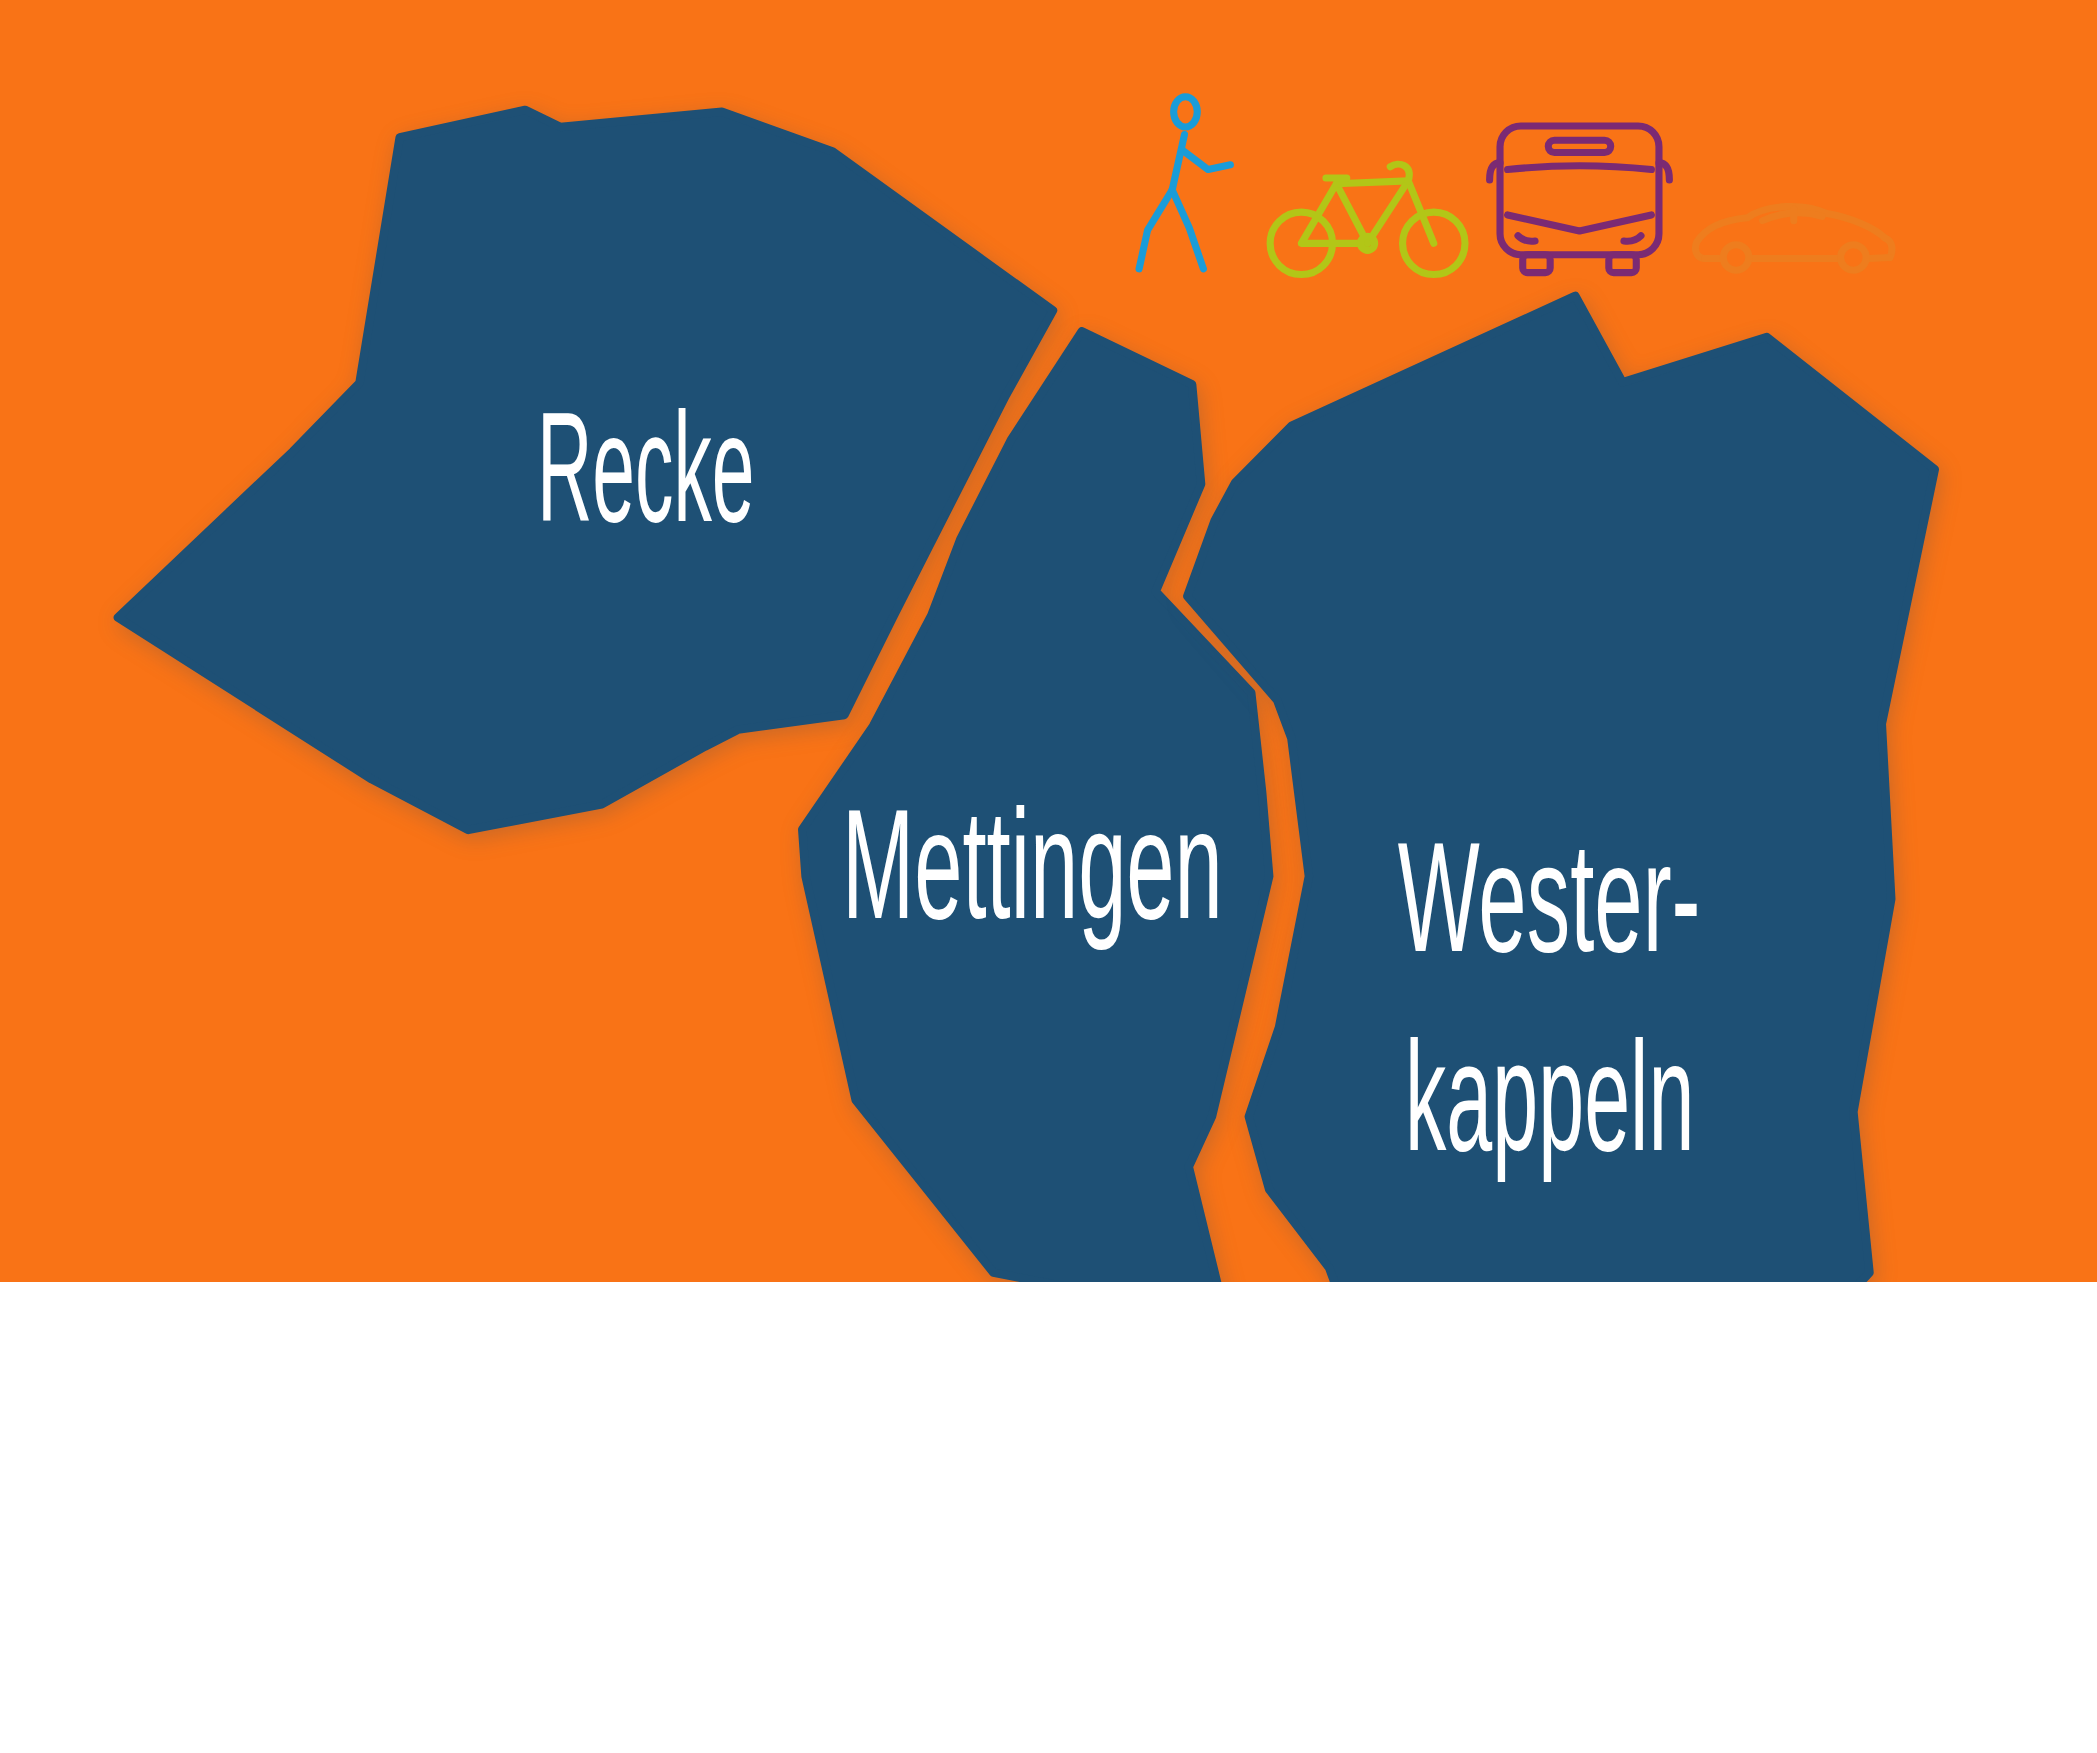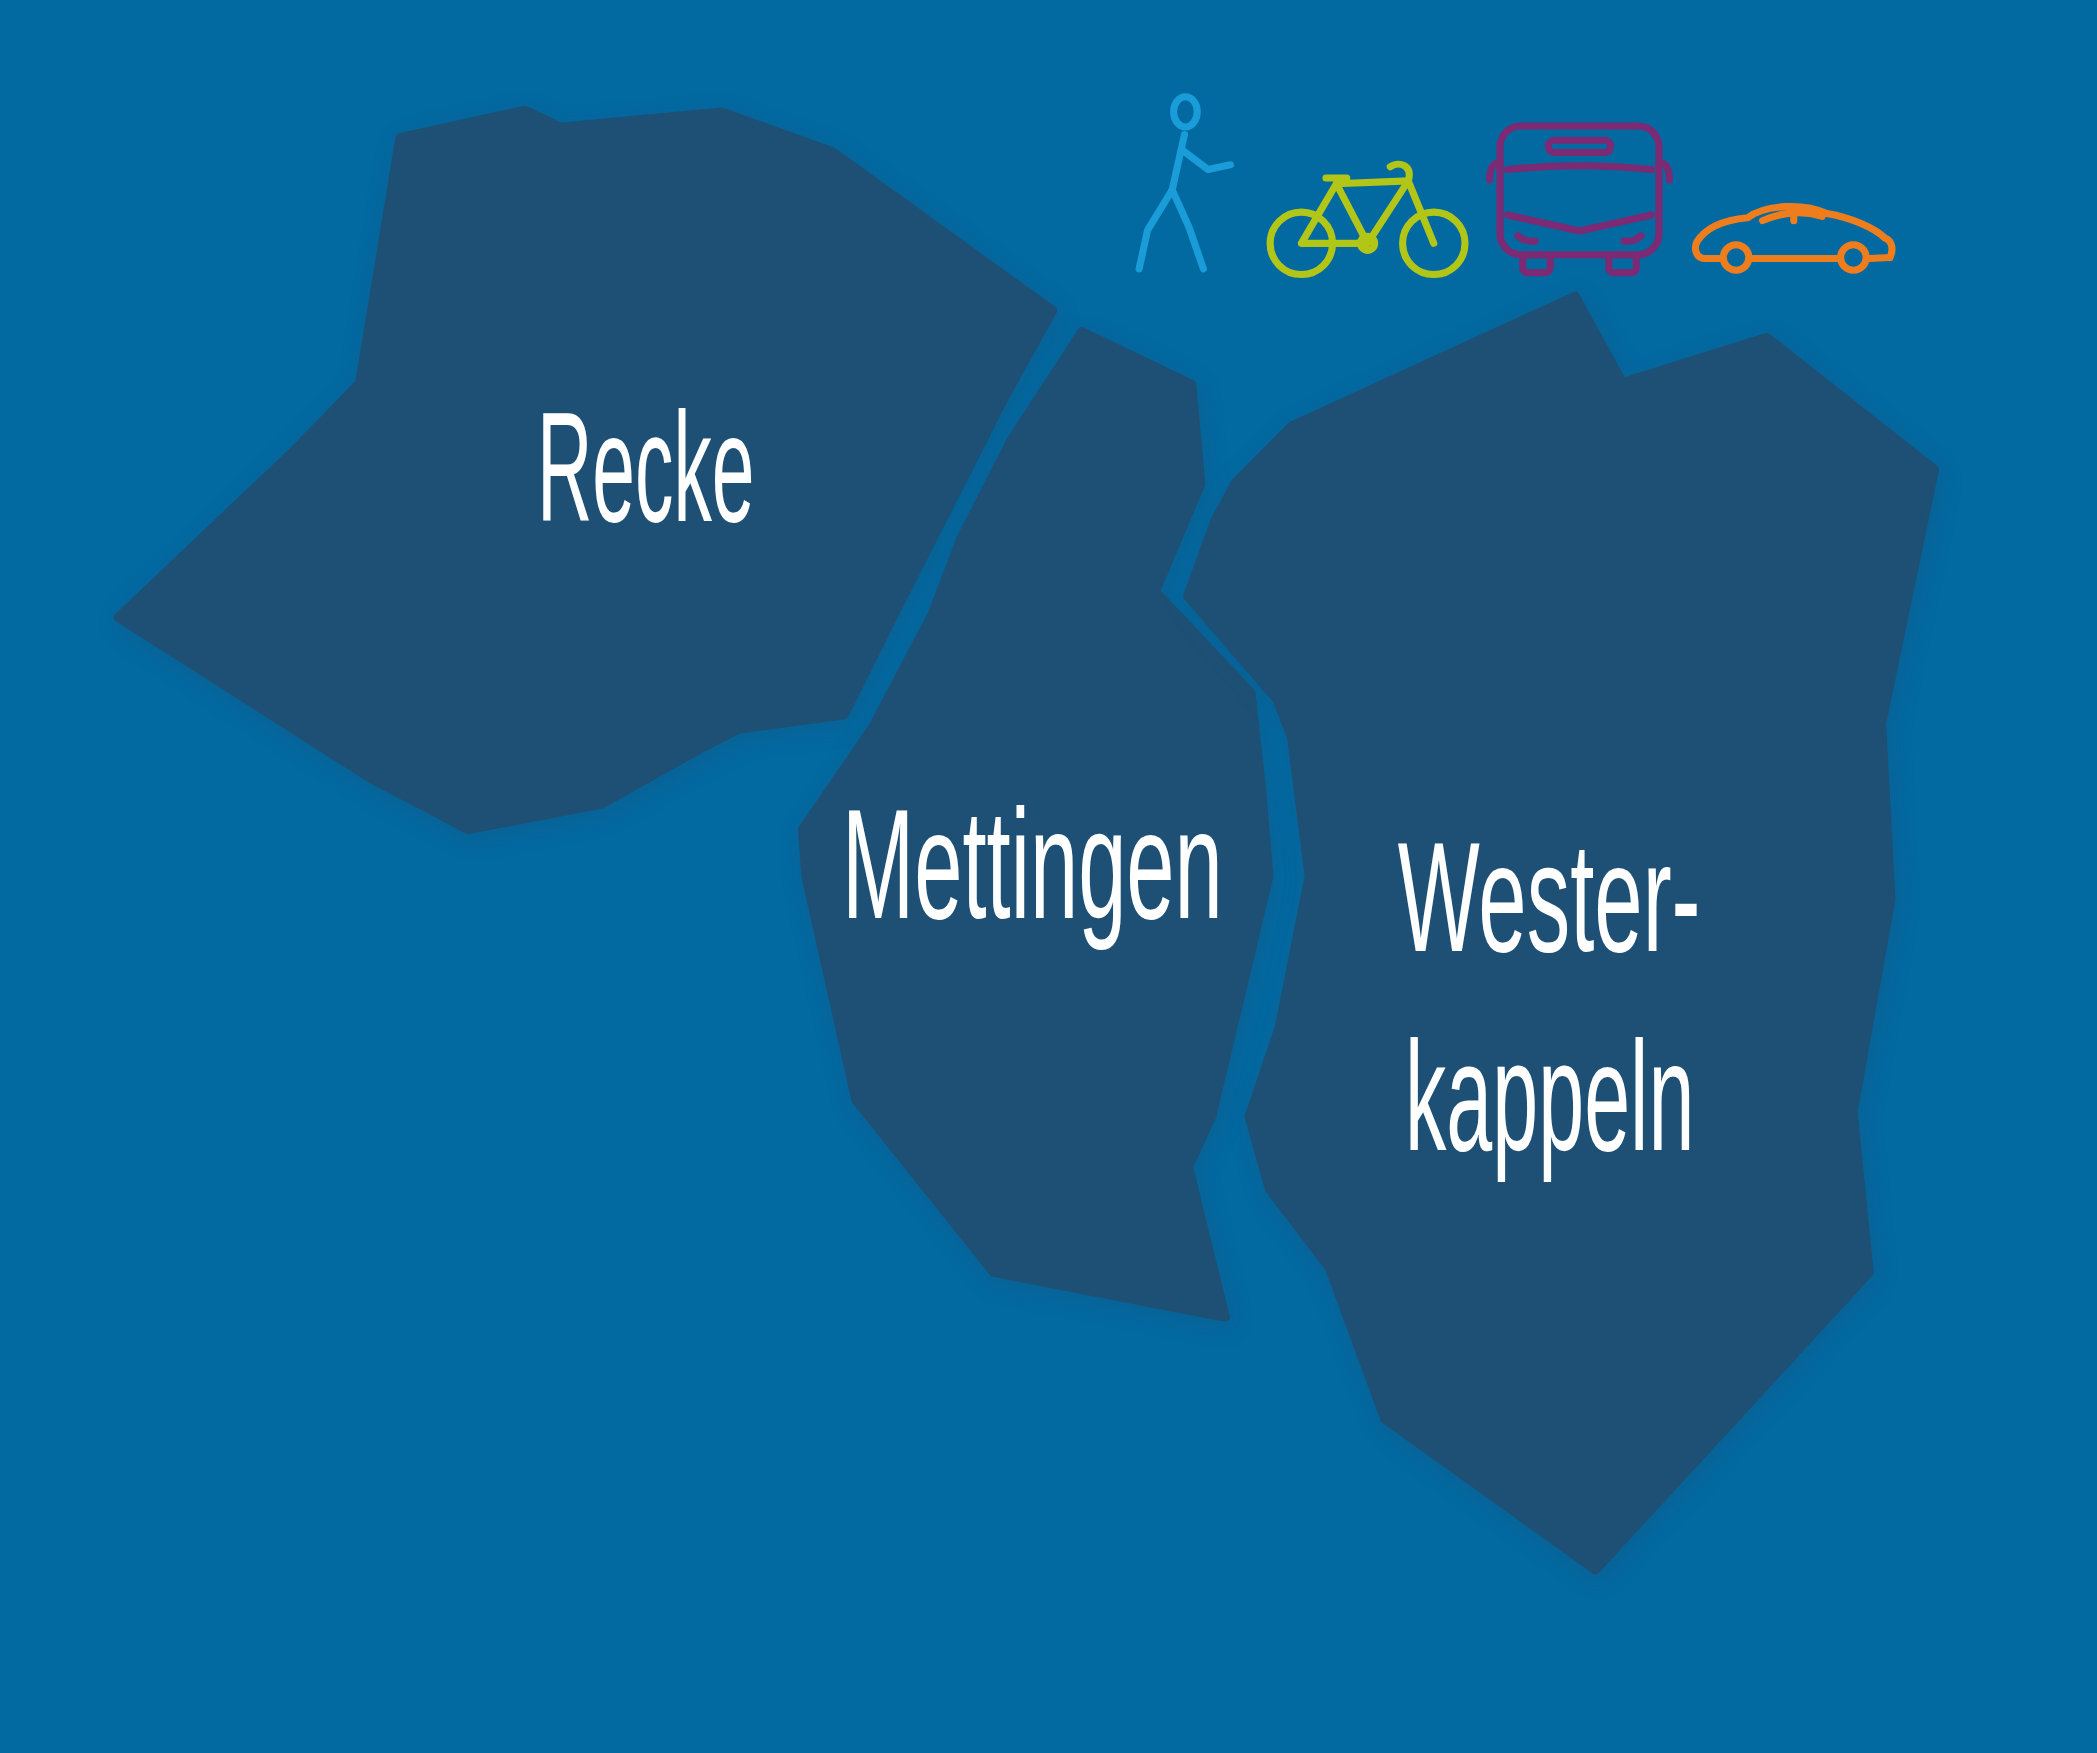--- a/index.html
+++ b/index.html
@@ -6,22 +6,22 @@
     margin: 0;
     padding: 0;
     background: #ffffff;
     width: 2097px;
     height: 1753px;
     font-family: "Liberation Sans", sans-serif;
   }
   .stage {
     position: relative;
     width: 2097px;
-    height: 1753px;
-    background: #0369a1;
+    height: 1282px;
+    background: #f97316;
     overflow: hidden;
   }
   svg.map-svg { display: block; width: 2097px; height: 1753px; }
   .region-poly {
     stroke-linejoin: round;
     filter: drop-shadow(6px 12px 22px rgba(35, 70, 100, 0.22));
   }
   .region-label {
     font-family: "Liberation Sans", sans-serif;
     font-size: 330px;

